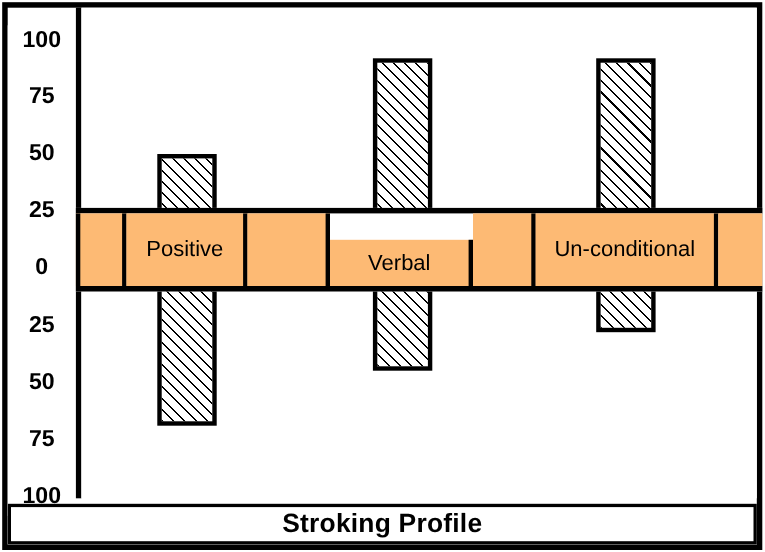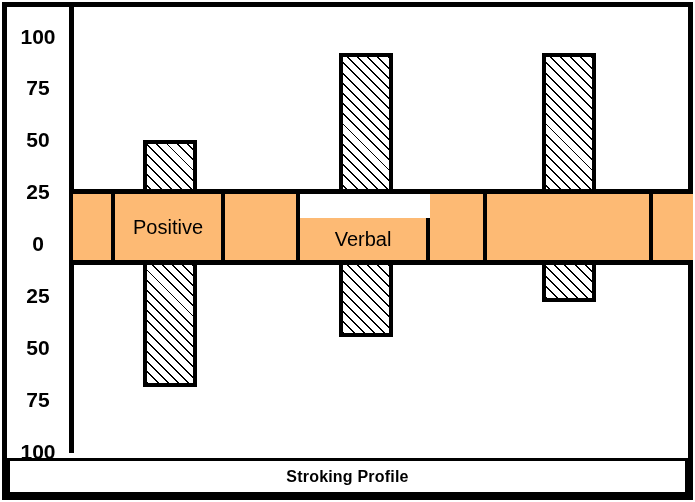--- a/index.html
+++ b/index.html
@@ -134,21 +134,21 @@
     right: 7px;
     height: 37px;
     border: 3px solid #000000;
     box-sizing: border-box;
     background: #ffffff;
     display: flex;
     align-items: center;
     justify-content: center;
   }
   .title-text {
-    font-size: 16px;
+    font-size: 24px;
     font-weight: bold;
     color: #000000;
     letter-spacing: 0.2px;
   }
 </style>
 </head>
 <body>
 
 <div id="chart-root">
   <div class="outer-frame"></div>
@@ -179,20 +179,21 @@
       <div class="band-cell spacer" style="width: 46px; flex: 0 0 46px;"></div>
       <div class="band-cell" style="width: 110px; flex: 0 0 110px;">
         <span class="band-line">Positive</span>
       </div>
       <div class="band-cell spacer" style="width: 75px; flex: 0 0 75px;"></div>
       <div class="band-cell" style="width: 130px; flex: 0 0 130px; margin-top: 24px;">
         <span class="band-line">Verbal</span>
       </div>
       <div class="band-cell spacer" style="width: 57px; flex: 0 0 57px;"></div>
       <div class="band-cell" style="width: 166px; flex: 0 0 166px;">
+        <span class="band-line">Un-conditional</span>
       </div>
       <div class="band-cell spacer" style="width: 40px; flex: 0 0 40px;"></div>
     </div>
 
   <div class="title-strip">
     <span class="title-text">Stroking Profile</span>
   </div>
 </div>
 
 </body></html>

